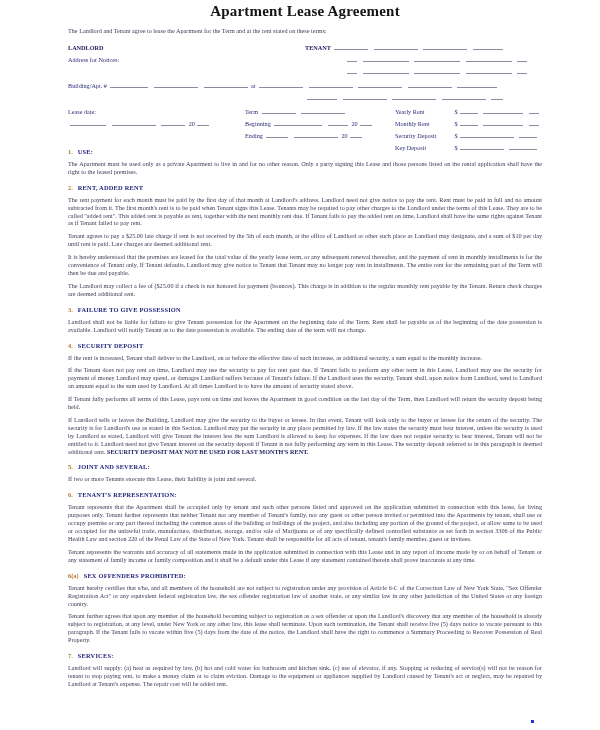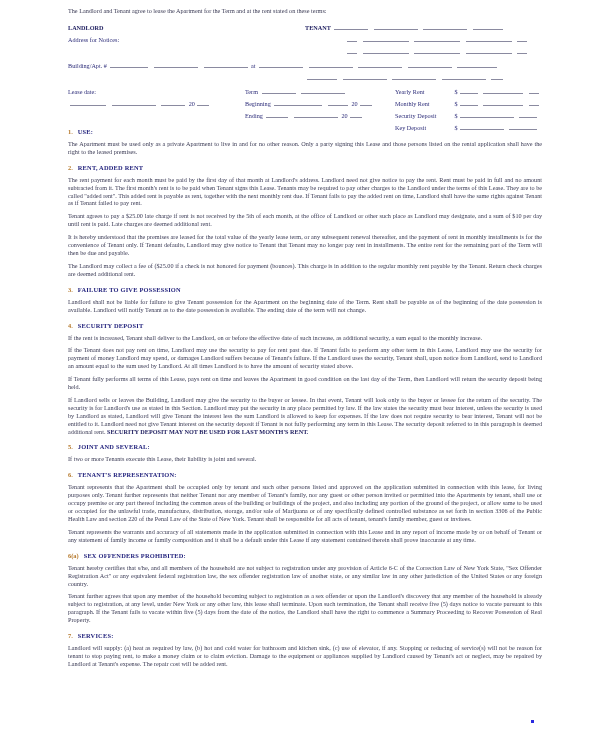--- a/index.html
+++ b/index.html
@@ -35,20 +35,21 @@
   .bold-note{color:#1c1c5e;font-weight:bold;}
   .keydep{position:absolute;left:327px;top:106px;white-space:nowrap;color:#2e2e7a;}
   .stray-mark{position:absolute;left:531px;top:720px;width:3px;height:3px;background:#2a2ae0;}
 </style>
 </head>
 <body>
 
 <div class="page">
   <div class="content">
 
+    <div class="doc-title">Apartment Lease Agreement</div>
     <div class="intro">The Landlord and Tenant agree to lease the Apartment for the Term and at the rent stated on these terms:</div>
 
     <div class="form">
 
       <div class="row" style="top:6px;">
         <span class="lbl bold">LANDLORD</span>
         <span class="pos" style="left:237px;">
           <span class="lbl bold">TENANT</span>
           <span class="bl" style="width:34px;"></span>
           <span class="bl" style="width:44px;"></span>

